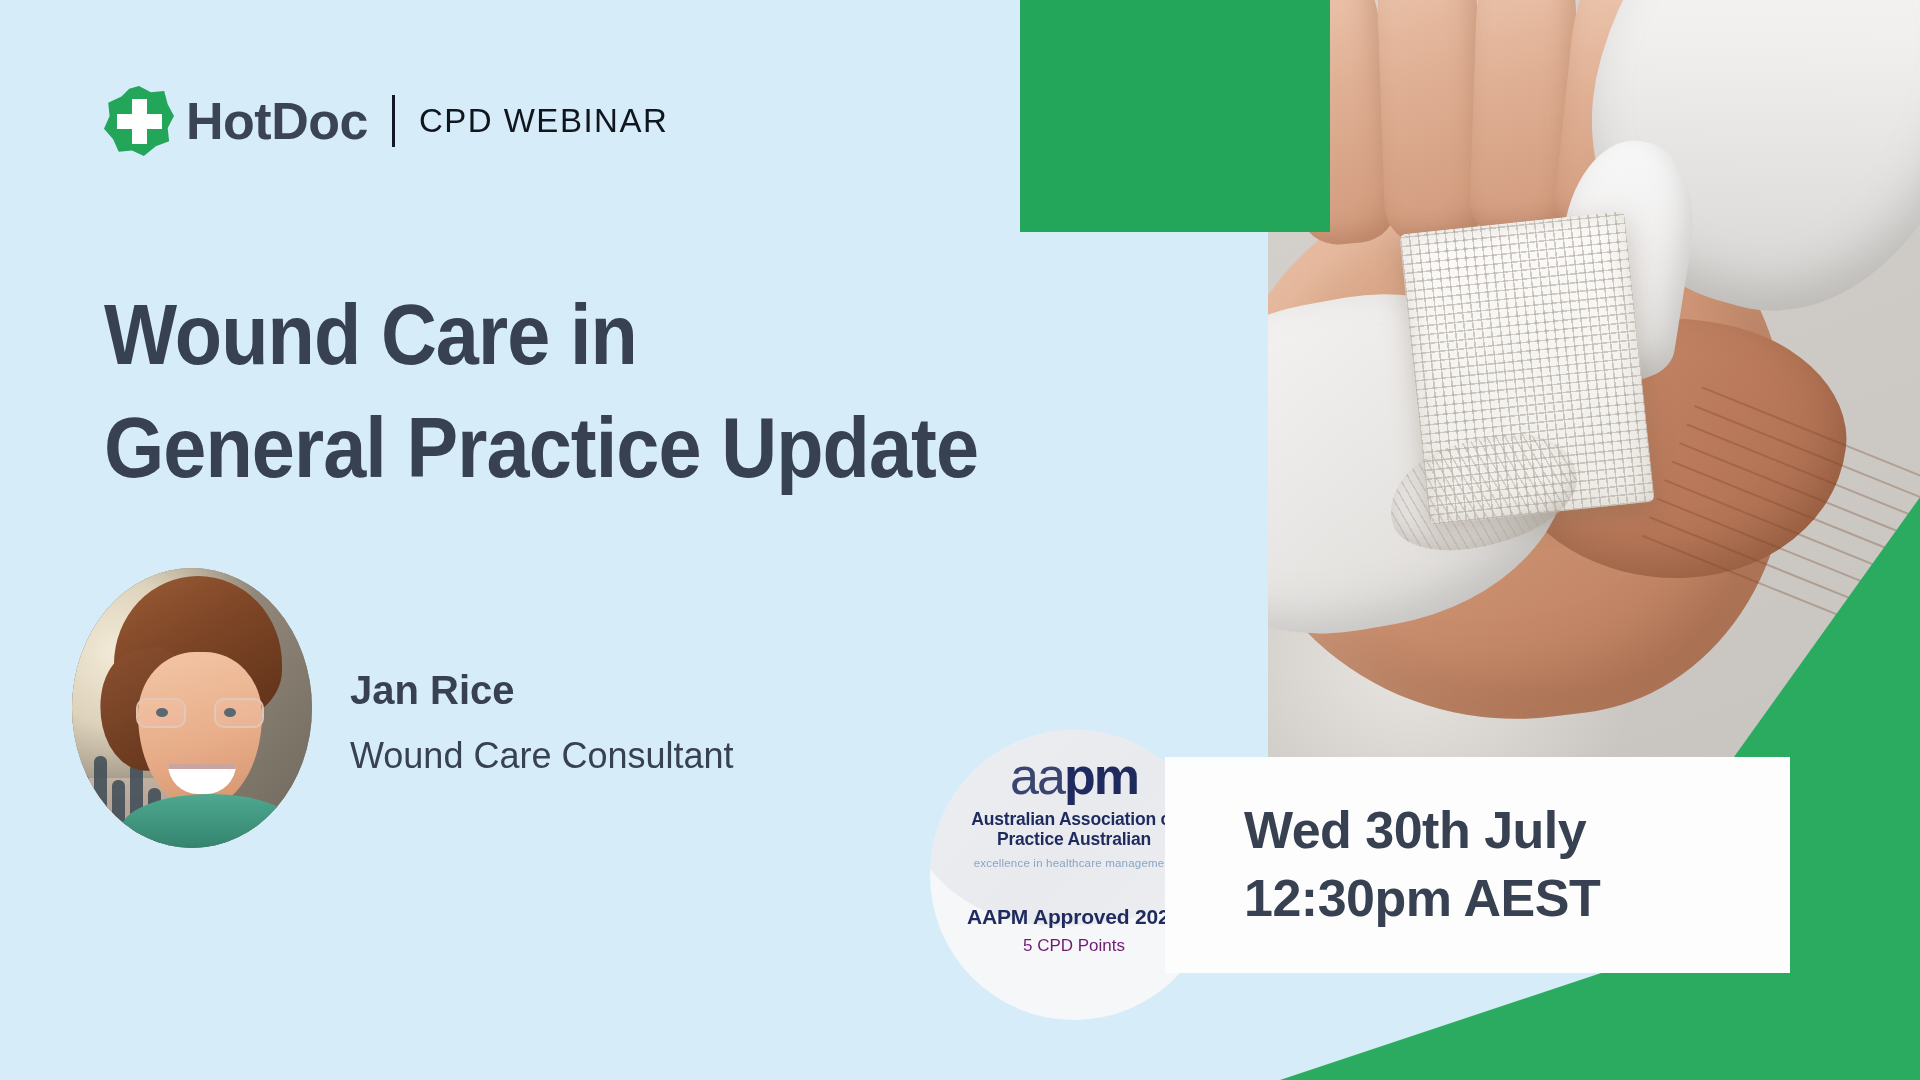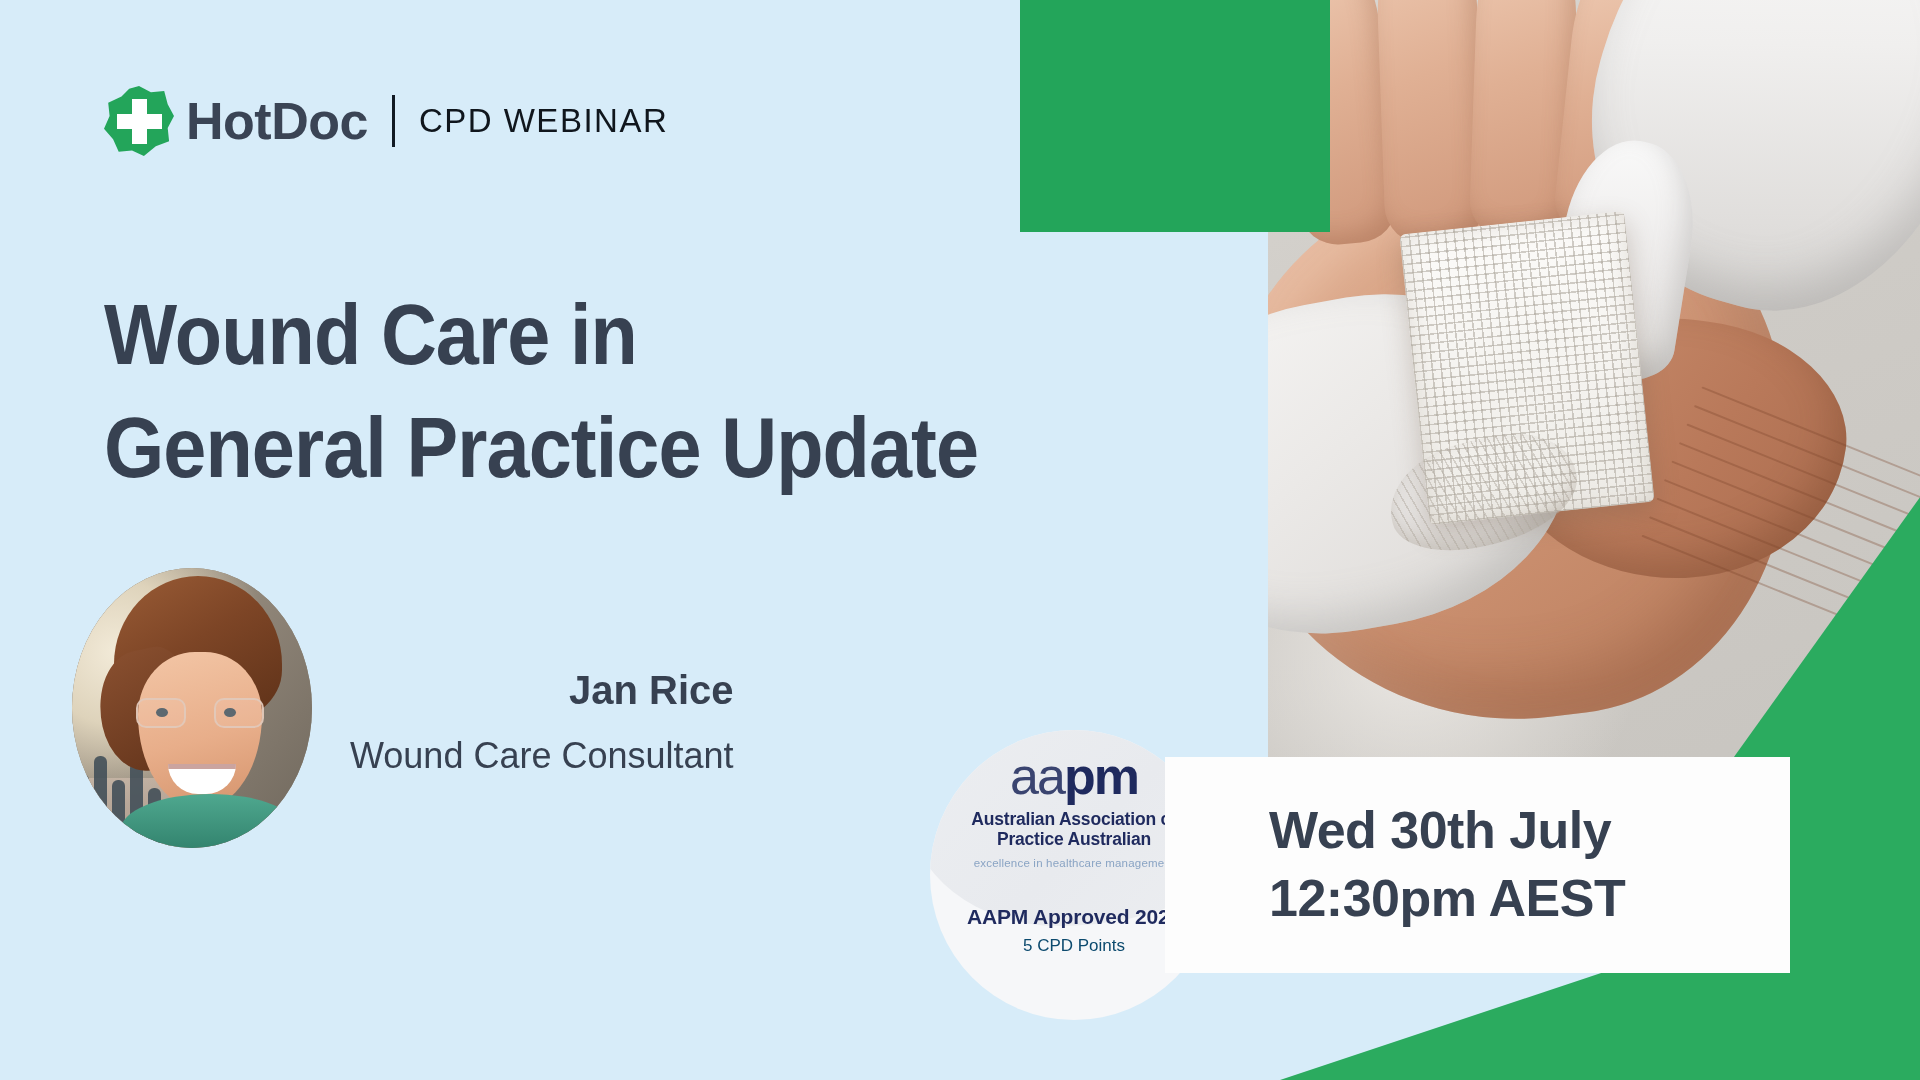--- a/index.html
+++ b/index.html
@@ -279,21 +279,21 @@
     background:linear-gradient(#4fa88f,#2f7f6a);
     border-radius:50% 50% 0 0 / 60% 60% 0 0;
   }
   .host-txt{ padding-top:6px; }
   .hosted-by{
     font-size:36px; font-weight:400; color:#374151;
     letter-spacing:.5px; line-height:1.0;
   }
   .host-name{
     font-size:40px; font-weight:700; color:#374151;
-    margin-top:22px; line-height:1.0;text-align:right;
+    margin-top:22px; line-height:1.0;
   }
   .host-role{
     font-size:36px; font-weight:400; color:#374151;
     margin-top:28px; line-height:1.0;
   }
 
   
   .aapm{
     position:absolute;
     left:930px; top:730px;
@@ -330,32 +330,32 @@
   }
   .aapm-approved{
     position:relative;
     margin-top:36px;
     font-size:21px; font-weight:700; color:#1f2a5e;
     letter-spacing:-.2px;
   }
   .aapm-points{
     position:relative;
     margin-top:7px;
-    font-size:17px; font-weight:400; color:#0c4a6e;
+    font-size:17px; font-weight:400; color:#701a75;
   }
 
   
   .date-panel{
     position:absolute;
     left:1165px; top:757px;
     width:625px; height:216px;
     background:#fdfdfd;
     display:flex; flex-direction:column;
     justify-content:center;
-    padding-left:104px;
+    padding-left:79px;
   }
   .date-l1, .date-l2{
     font-size:52px; font-weight:700; color:#374151;
     line-height:1.30; letter-spacing:-.5px; white-space:nowrap;
   }
 </style>
 </head>
 <body>
 
 <div id="canvas">

